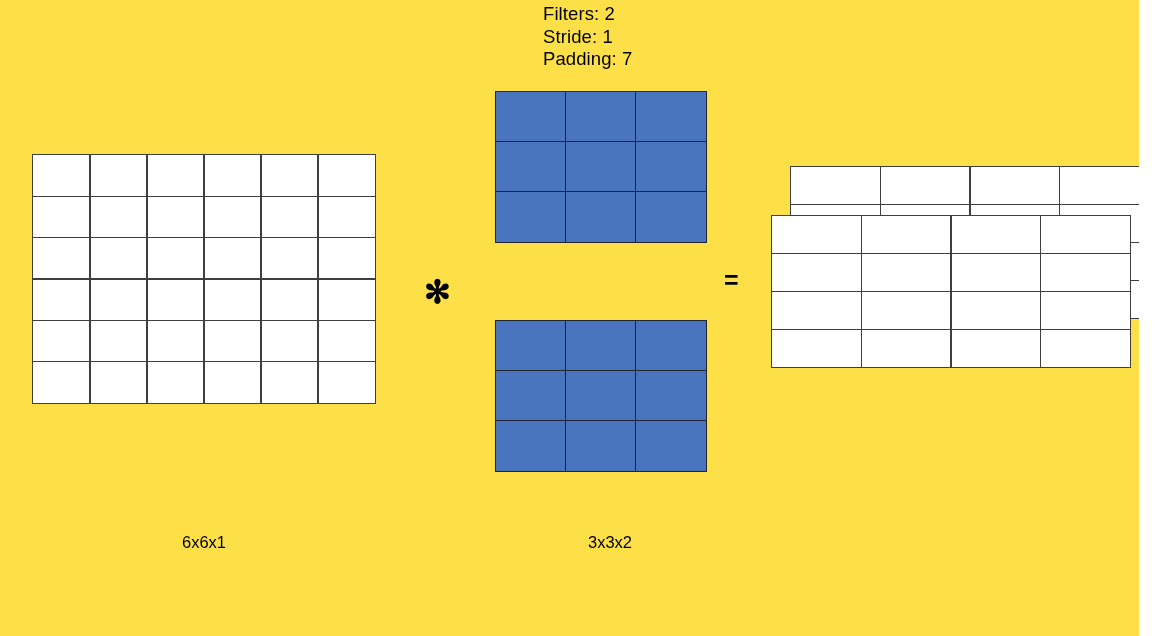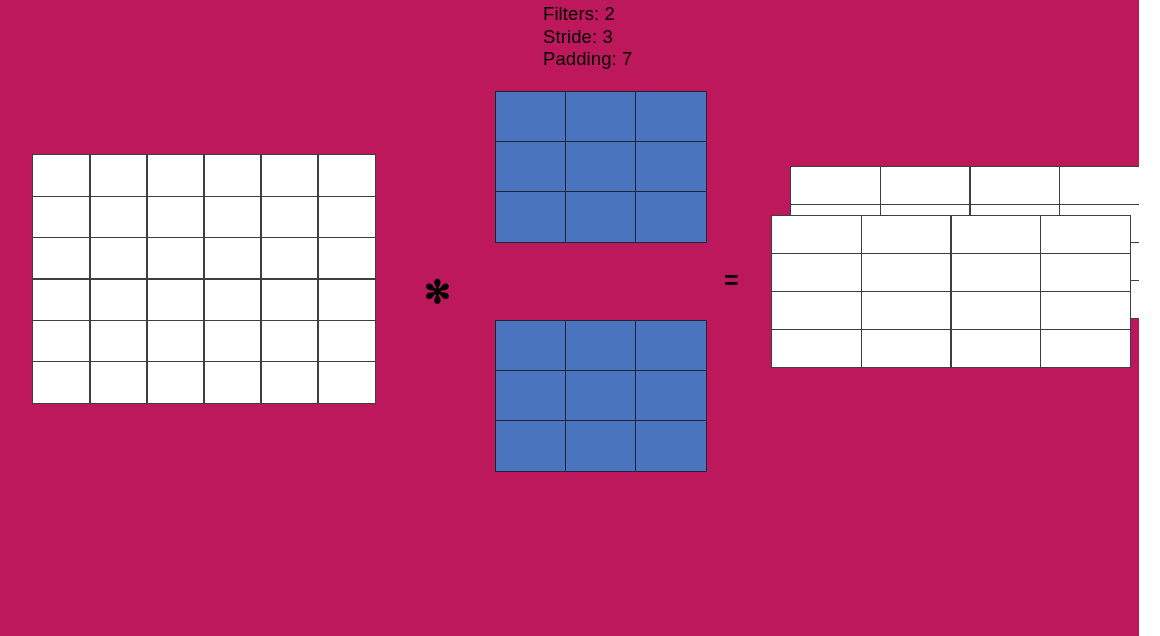--- a/index.html
+++ b/index.html
@@ -7,21 +7,21 @@
     padding: 0;
     background: #ffffff;
   }
   body {
     font-family: "Liberation Sans", sans-serif;
   }
   #canvas {
     position: relative;
     width: 1139px;
     height: 636px;
-    background: #be185d;
+    background: #fde047;
     overflow: hidden;
   }
 
   
   .params {
     position: absolute;
     left: 543px;
     top: 3px;
     font-size: 18.5px;
     line-height: 22.5px;
@@ -117,21 +117,21 @@
   #caption-filter { left: 510px; top: 533px; width: 200px; }
   #caption-output { left: 851px; top: 533px; width: 200px; }
 </style>
 </head>
 <body>
 
 <div id="canvas">
 
   <div class="params">
     <div>Filters: 2</div>
-    <div>Stride: 3</div>
+    <div>Stride: 1</div>
     <div>Padding: 7</div>
   </div>
 
   <div class="grid" id="input-grid">
     <div class="cell"></div>
     <div class="cell"></div>
     <div class="cell"></div>
     <div class="cell"></div>
     <div class="cell"></div>
     <div class="cell"></div>
@@ -226,14 +226,16 @@
     <div class="cell"></div>
     <div class="cell"></div>
     <div class="cell"></div>
     <div class="cell"></div>
     <div class="cell"></div>
     <div class="cell"></div>
     <div class="cell"></div>
     <div class="cell"></div>
   </div>
 
+  <div class="caption" id="caption-input">6x6x1</div>
+  <div class="caption" id="caption-filter">3x3x2</div>
 
 </div>
 
 </body></html>

